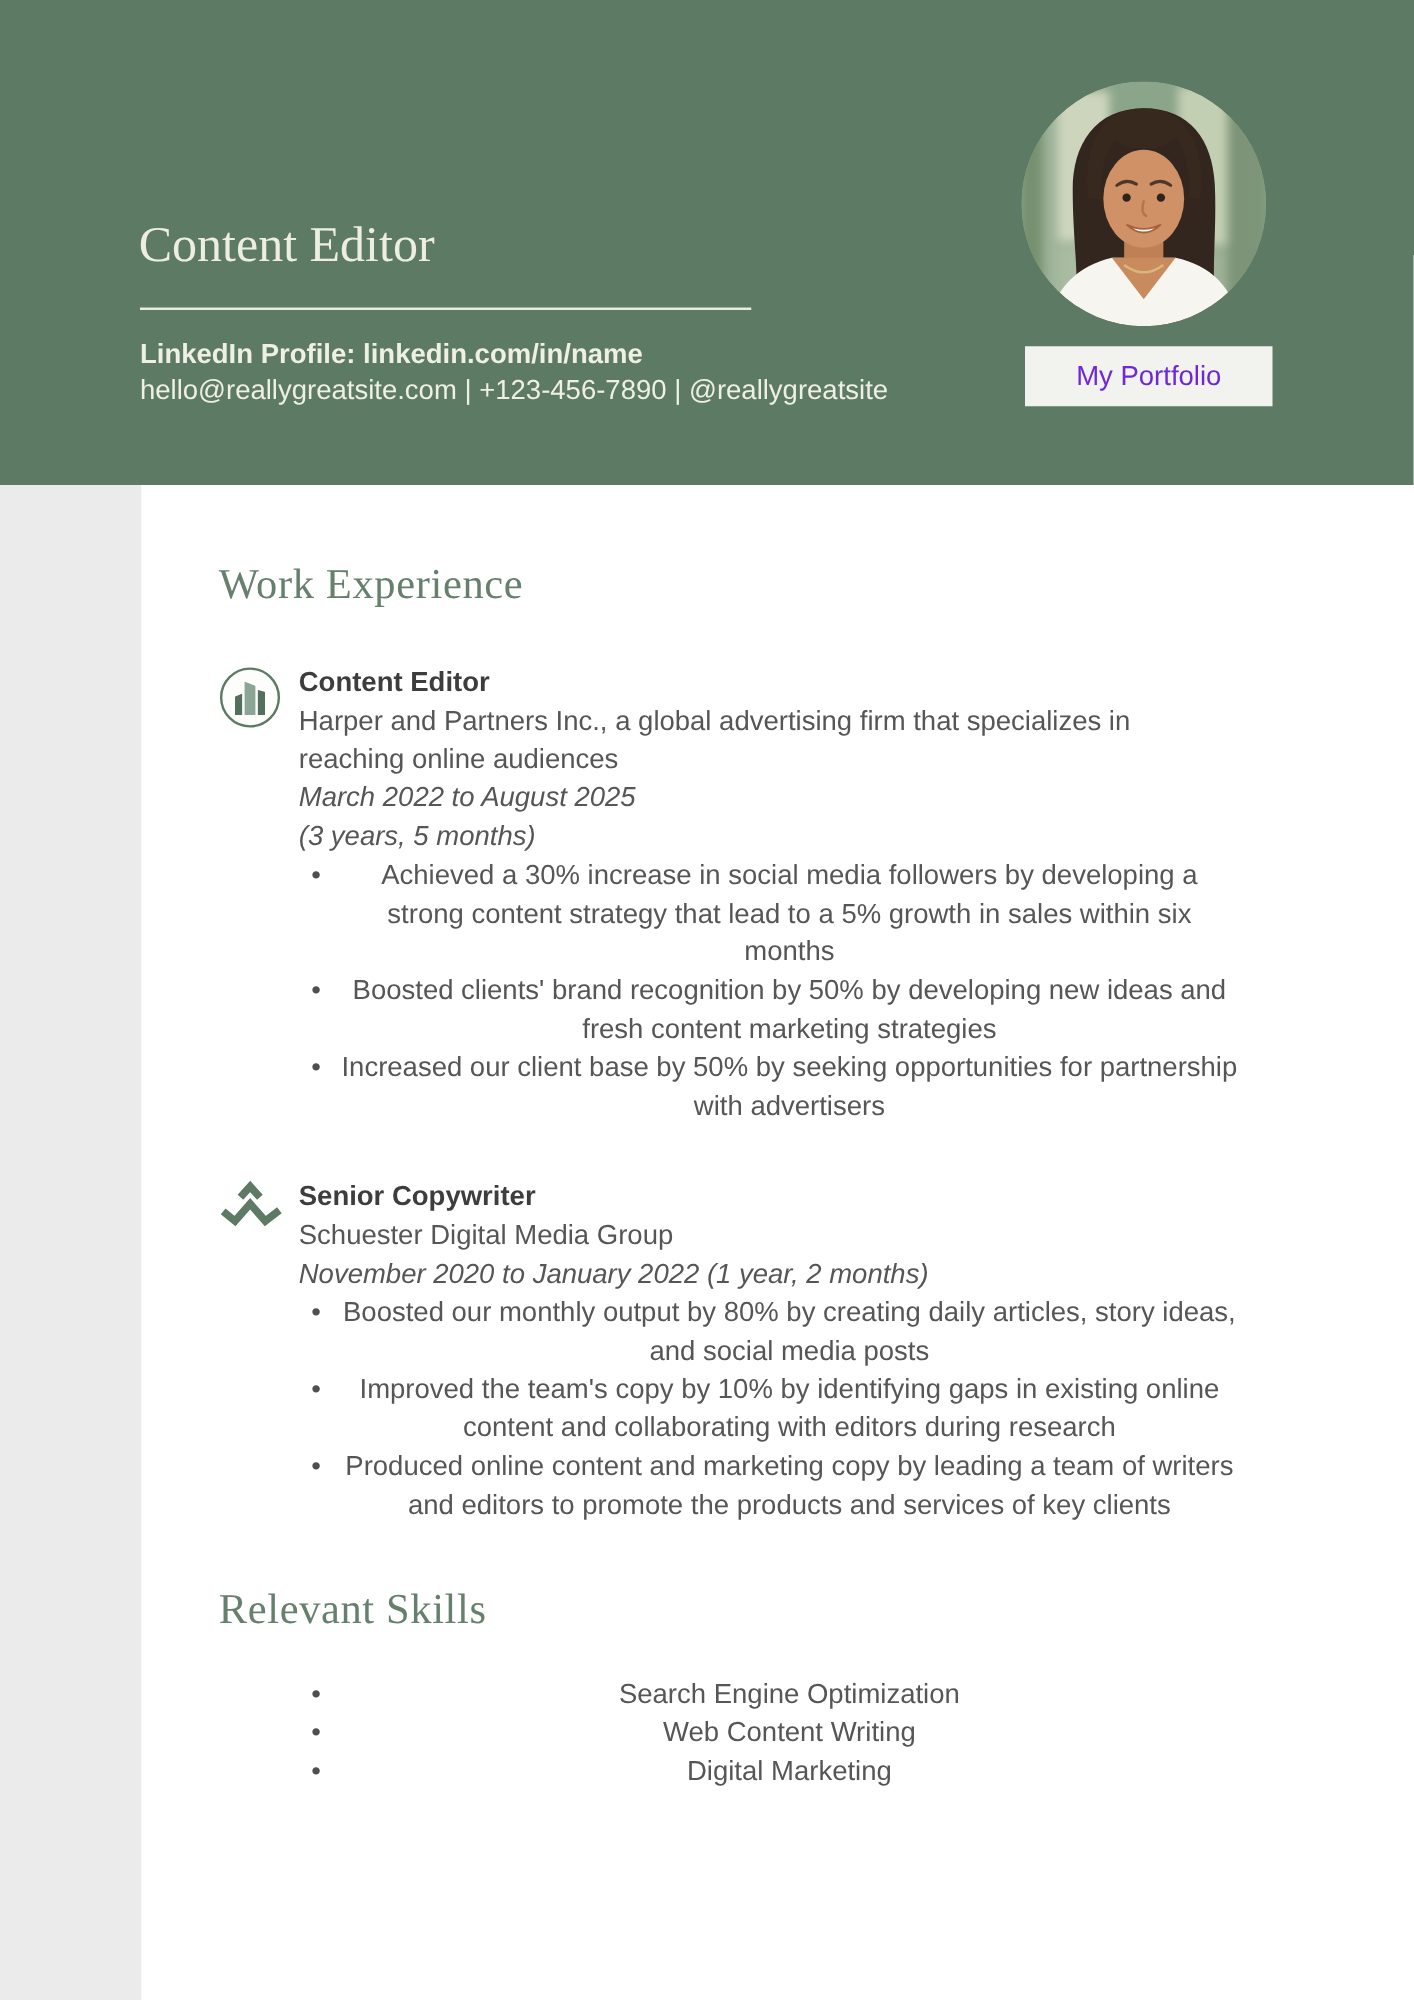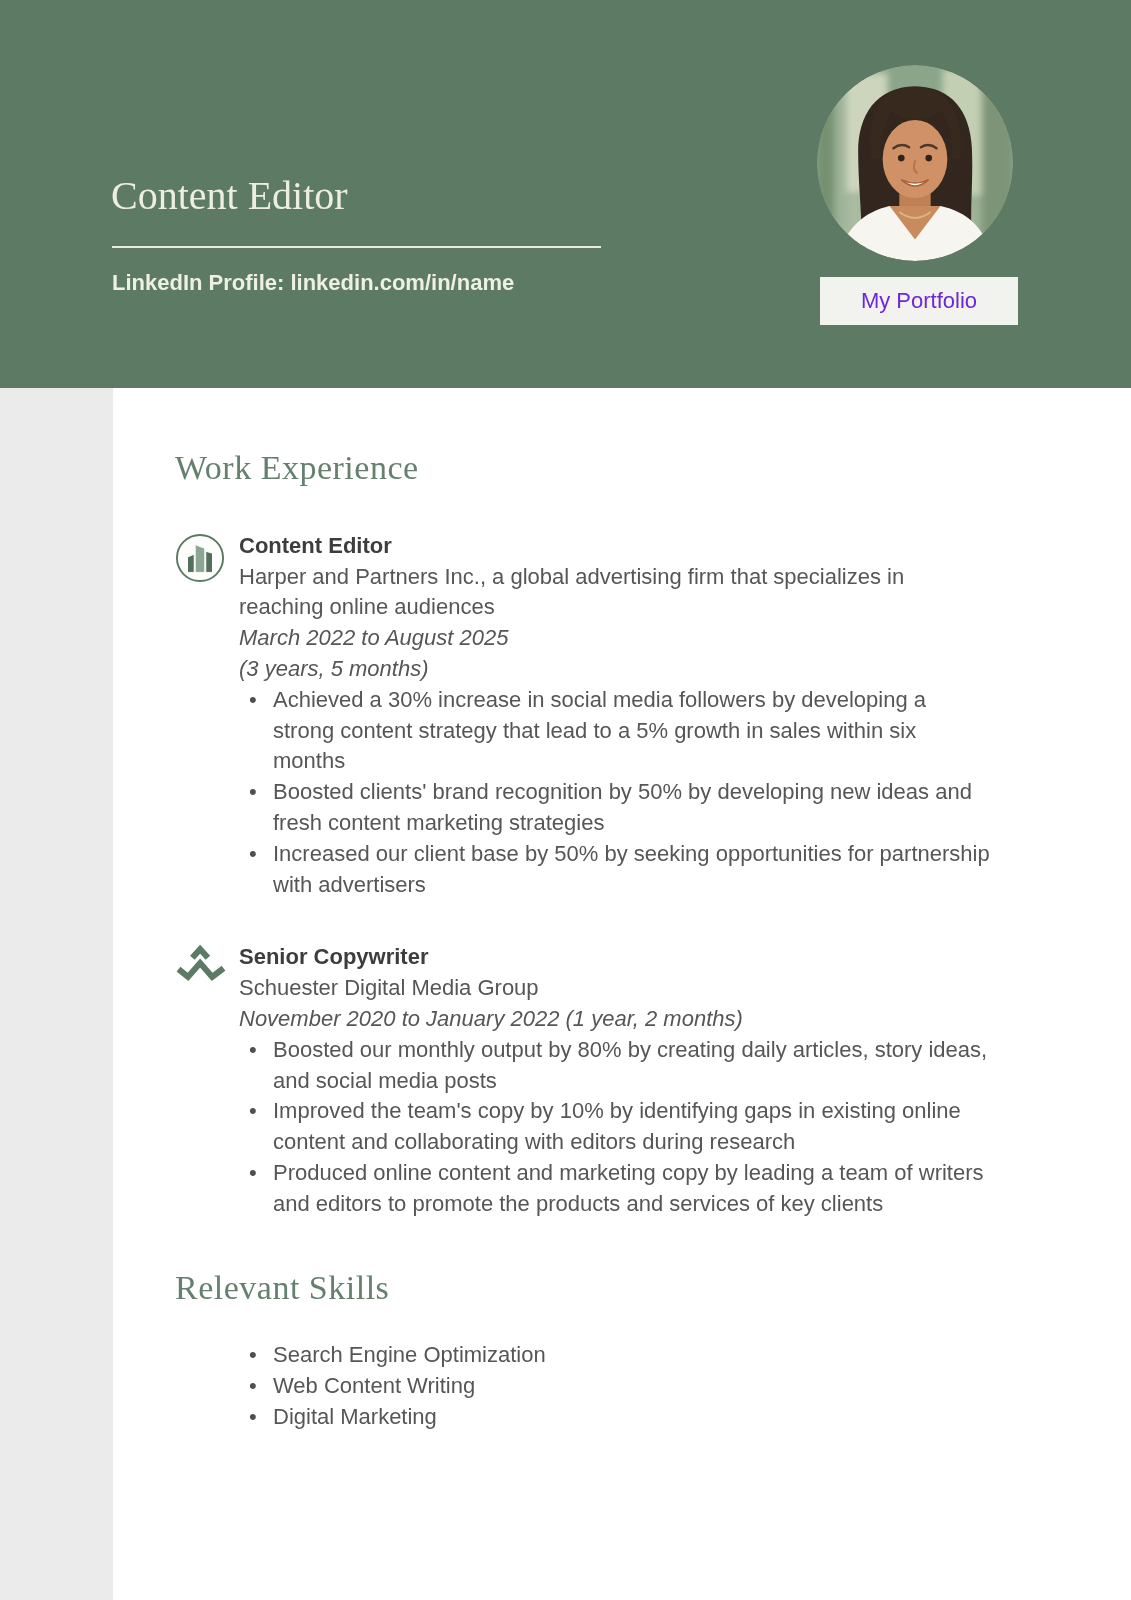--- a/index.html
+++ b/index.html
@@ -67,33 +67,34 @@
   }
   .we { padding-top: 60px; }
   .jobs { margin-top: 42px; }
   .job { display: flex; gap: 12px; }
   .job + .job { margin-top: 42px; }
   .job-icon { flex: 0 0 52px; width: 52px; margin-top: 2px; }
   .job-body { flex: 1; font-size: 22px; color: #565656; line-height: 30.8px; }
   .job-title { font-weight: bold; color: #3d3d3d; }
   .job-dates { font-style: italic; }
   ul.bullets { margin: 0; padding: 0; list-style: none; }
-  ul.bullets li { position: relative; padding-left: 34px; }
+  ul.bullets li { position: relative; padding-left: 34px; text-align: center; }
   ul.bullets li::before { content: "\2022"; position: absolute; left: 10px; color: #4f4f4f; }
   .skills { margin-top: 48px; }
   .skills ul.bullets { margin-top: 32px; margin-left: 64px; font-size: 22px; color: #565656; line-height: 30.8px; }
 </style>
 </head>
 <body>
 
 <header class="header">
   <h2 class="subtitle">Content Editor</h2>
   <div class="divider"></div>
   <div class="contact">
     <div class="bold">LinkedIn Profile: linkedin.com/in/name</div>
+    <div>hello@reallygreatsite.com | +123-456-7890 | @reallygreatsite</div>
   </div>
 
   <div class="photo">
     <svg viewBox="0 0 200 200" width="196" height="196">
       <defs>
         <clipPath id="pc">
             <circle cx="100" cy="100" r="100"></circle>
           </clipPath>
         <filter id="bgblur" x="-20%" y="-20%" width="140%" height="140%">
             <feGaussianBlur stdDeviation="4"></feGaussianBlur>

